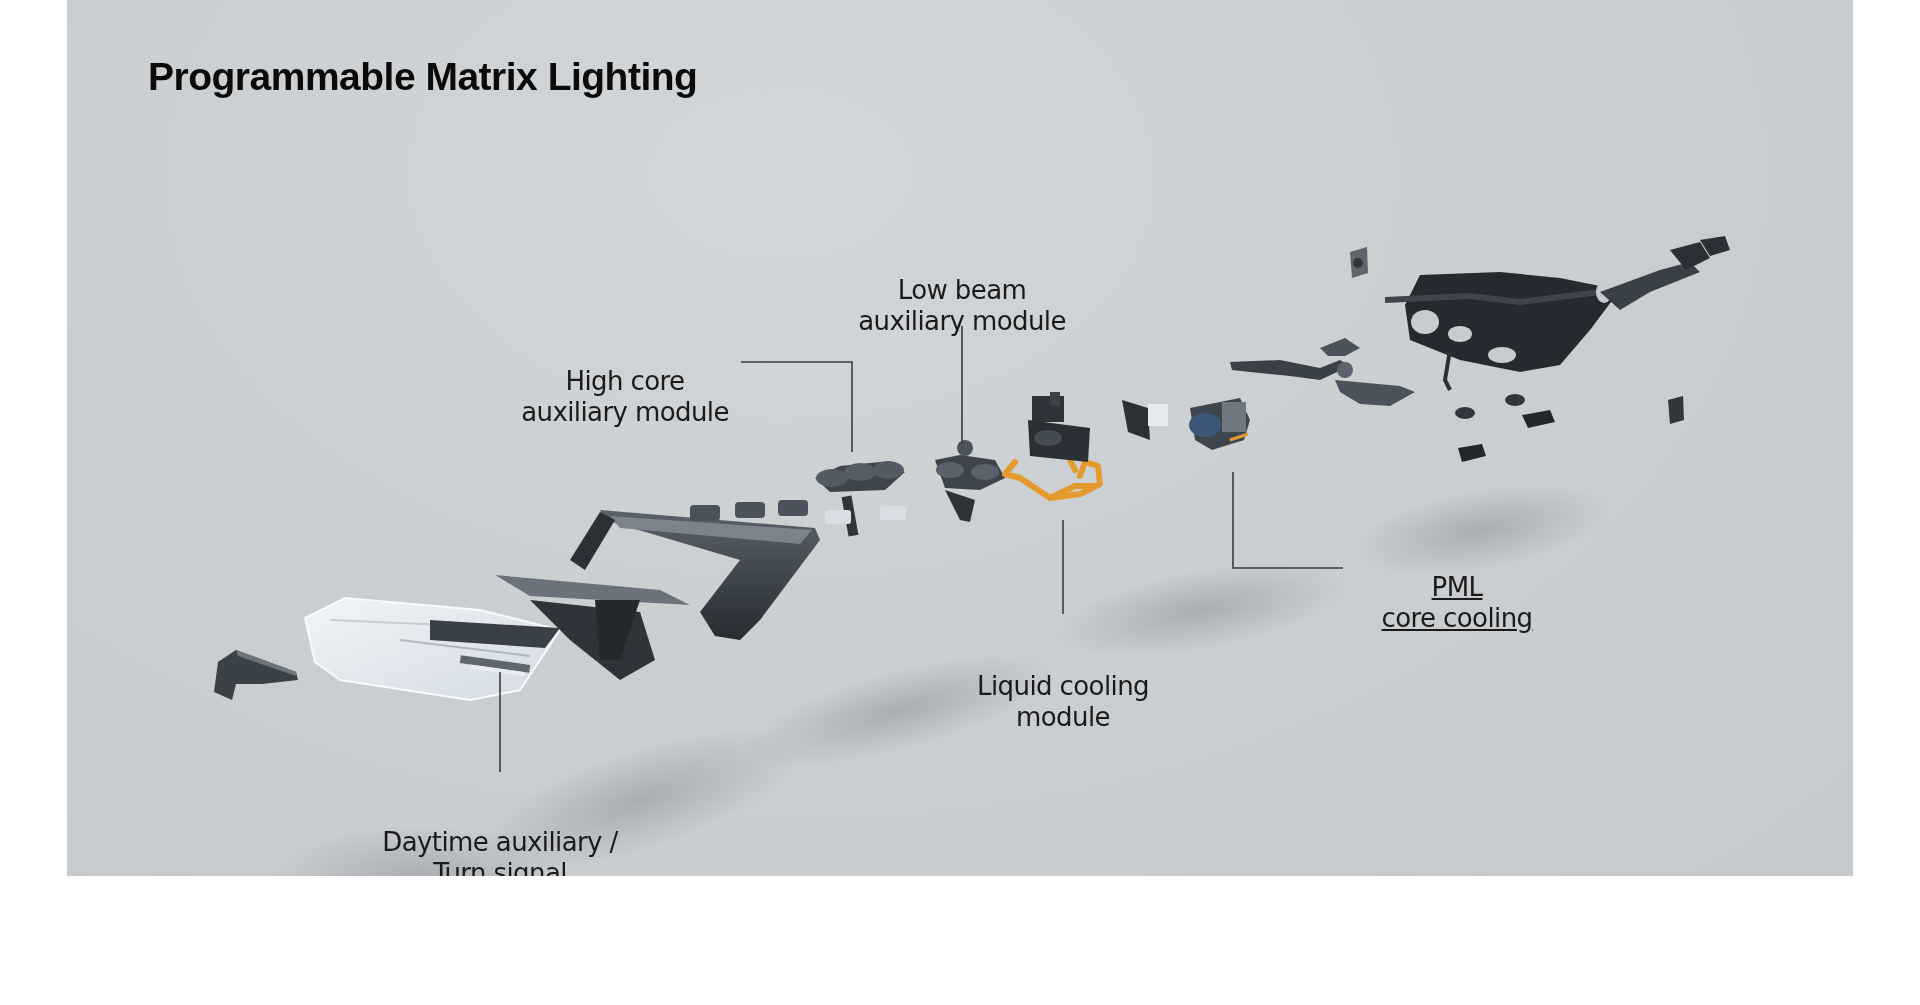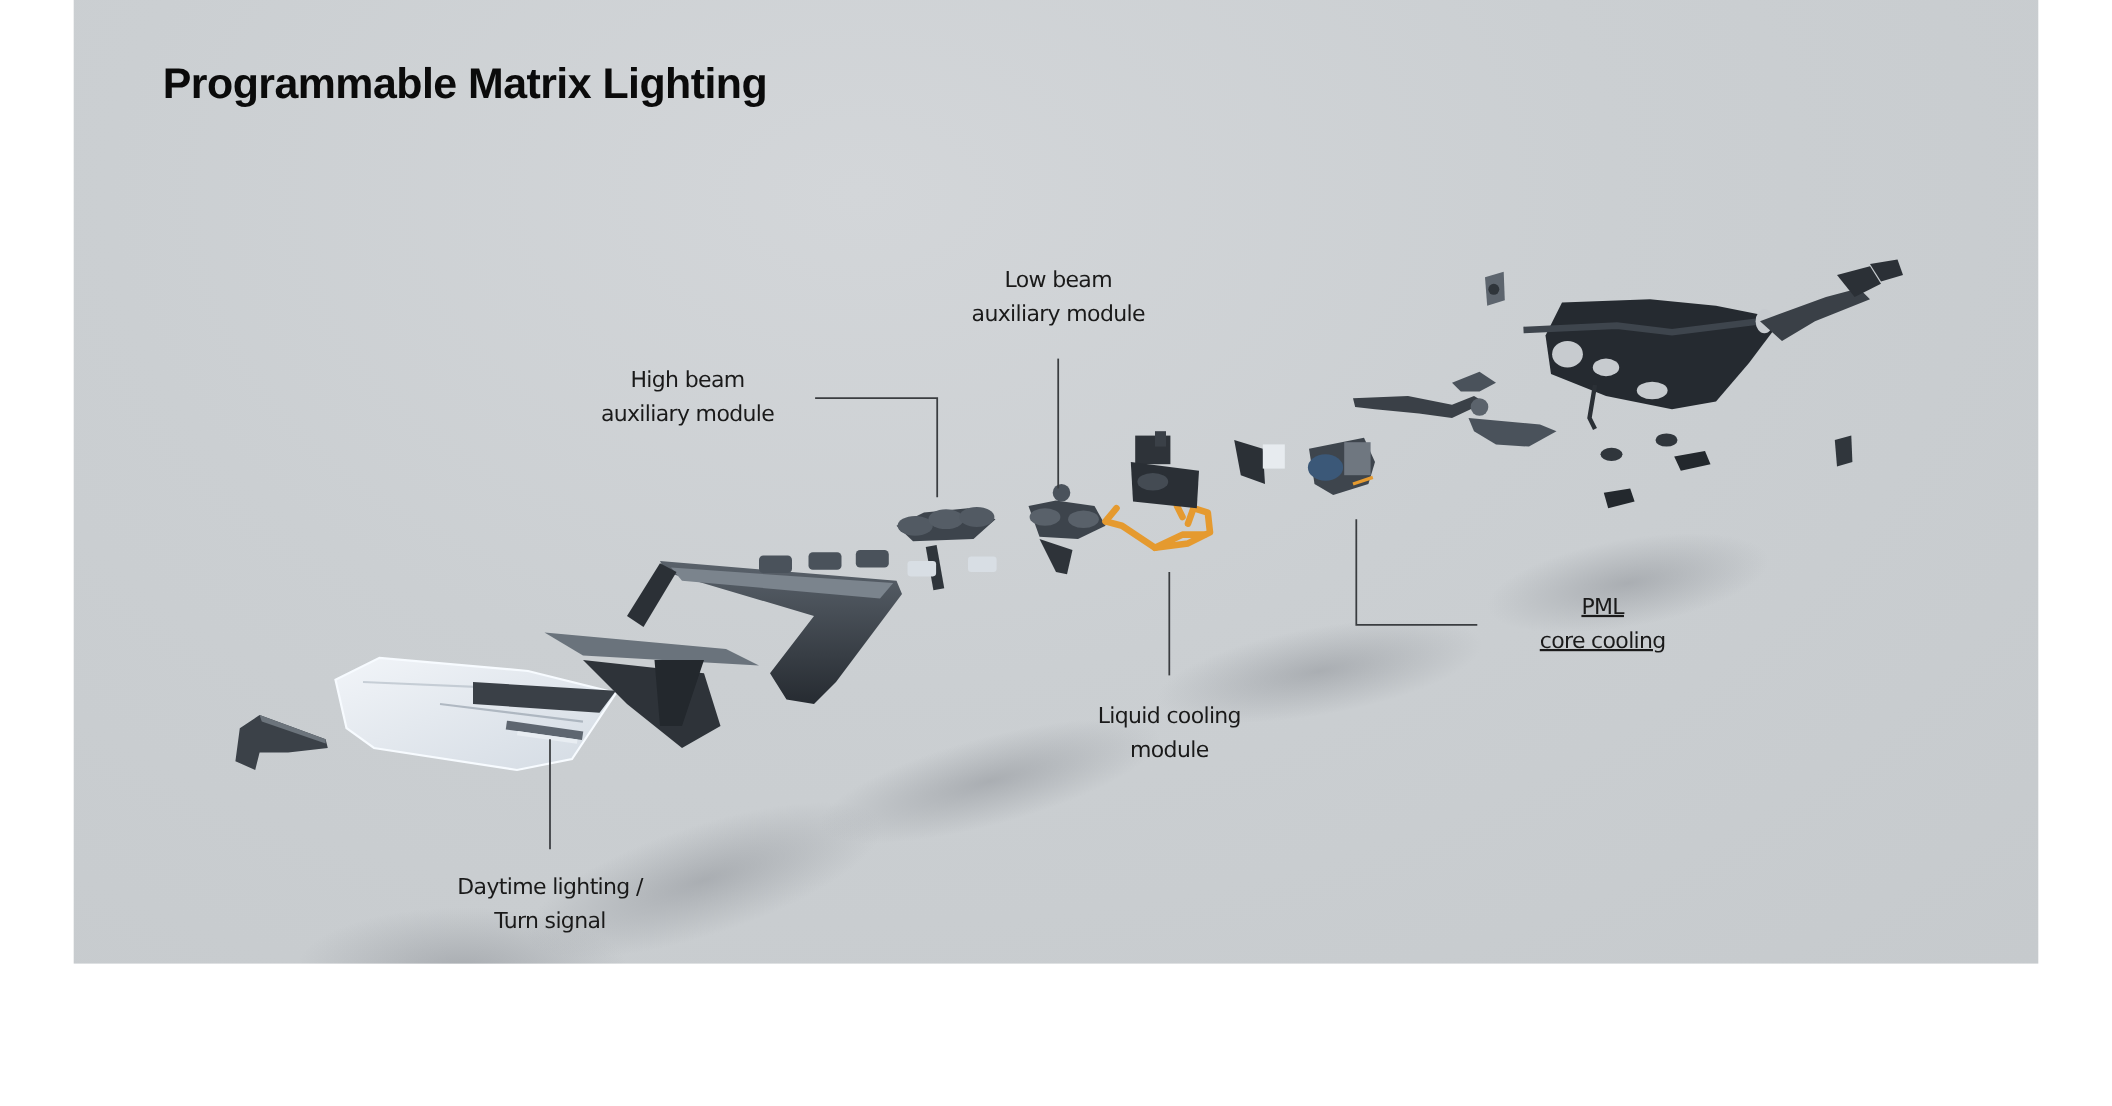--- a/index.html
+++ b/index.html
@@ -9,24 +9,25 @@
       background: radial-gradient(ellipse at 40% 20%, #d3d6d9 0%, #cbcfd2 45%, #c6cacd 100%);
       overflow: hidden;
     }
     .title {
       position: absolute; left: 81px; top: 55px;
       font-size: 39px; font-weight: bold; color: #0b0b0b; letter-spacing: -0.5px;
       font-family: "Liberation Sans", sans-serif;
     }
     .label {
       position: absolute; text-align: center; color: #1a1a1a;
-      font-size: 20px; line-height: 31px; font-weight: normal;
+      font-size: 26px; line-height: 31px; font-weight: normal;
       font-family: "DejaVu Sans", sans-serif; letter-spacing: -0.6px;
       transform: translateX(-50%);
       white-space: nowrap;
+      margin-top: 36px;
     }
     .label span { display: block; }
     svg.art { position: absolute; left: 0; top: 0; }
     .leader { stroke: #3a3d40; stroke-width: 1.6; fill: none; }
   </style>
 </head>
 <body>
 
 <div class="panel">
   <svg class="art" width="1786" height="1005" viewBox="67 0 1786 1005">
@@ -162,36 +163,36 @@
       <line class="leader" x1="962" y1="326" x2="962" y2="444"></line>
       <line class="leader" x1="1063" y1="520" x2="1063" y2="614"></line>
       <polyline class="leader" points="1233,472 1233,568 1343,568"></polyline>
       <line class="leader" x1="500" y1="672" x2="500" y2="772"></line>
     </g>
   </svg>
 
   <div class="title">Programmable Matrix Lighting</div>
 
   <div class="label" style="left:558px; top:330px;">
-    <span>High beam</span>
+    <span>High core</span>
     <span>auxiliary module</span>
   </div>
 
   <div class="label" style="left:895px; top:239px;">
     <span>Low beam</span>
     <span>auxiliary module</span>
   </div>
 
   <div class="label" style="left:1390px; top:536px;text-decoration:underline;">
     <span>PML</span>
     <span>core cooling</span>
   </div>
 
   <div class="label" style="left:996px; top:635px;">
     <span>Liquid cooling</span>
     <span>module</span>
   </div>
 
   <div class="label" style="left:433px; top:791px;">
-    <span>Daytime lighting /</span>
+    <span>Daytime auxiliary /</span>
     <span>Turn signal</span>
   </div>
 </div>
 
 </body></html>

